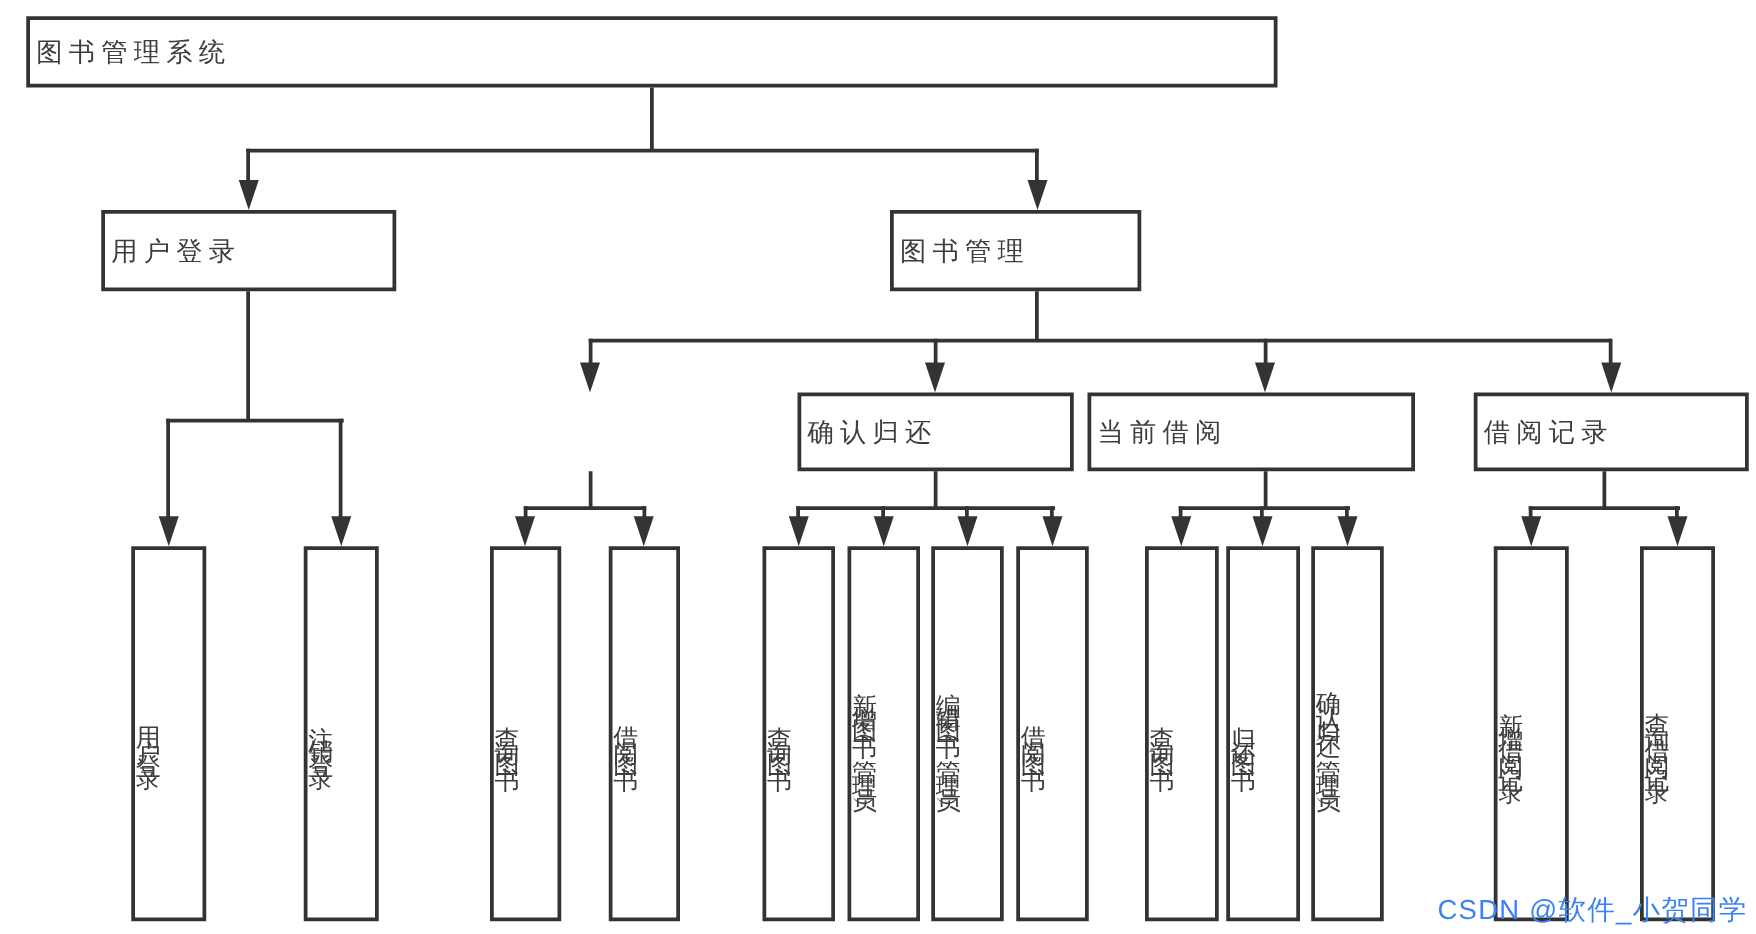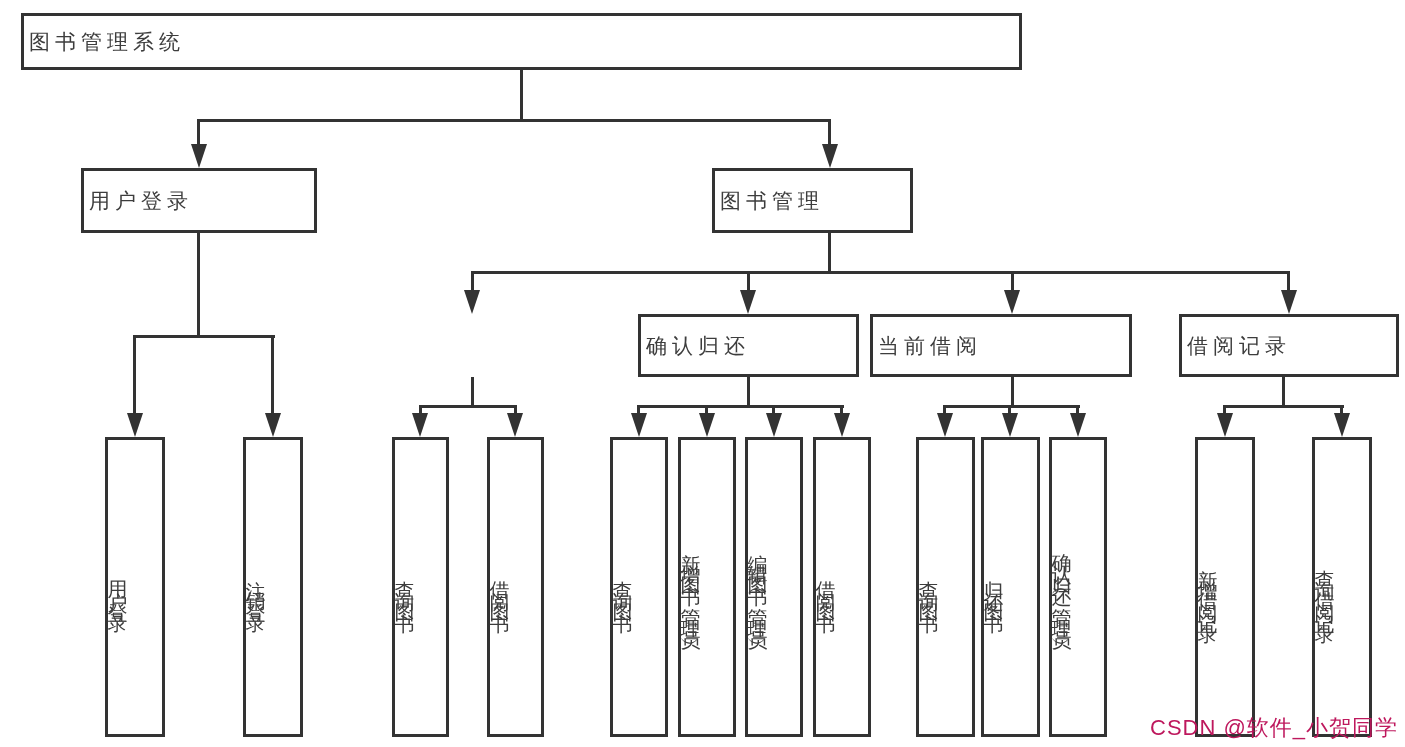--- a/index.html
+++ b/index.html
@@ -47,21 +47,21 @@
     border-left: 8px solid transparent;
     border-right: 8px solid transparent;
     border-top: 24px solid #333333;
   }
   .watermark {
     position: absolute;
     left: 1150px;
     top: 713px;
     font-size: 22px;
     letter-spacing: 1px;
-    color: #be185d;
+    color: #3b82f6;
     white-space: nowrap;
   }
 </style>
 </head>
 <body>
 
 <div id="canvas">
 
   <div class="node hbox" style="left:21px; top:13px; width:1001px; height:57px;">
     <span>图书管理系统</span>

